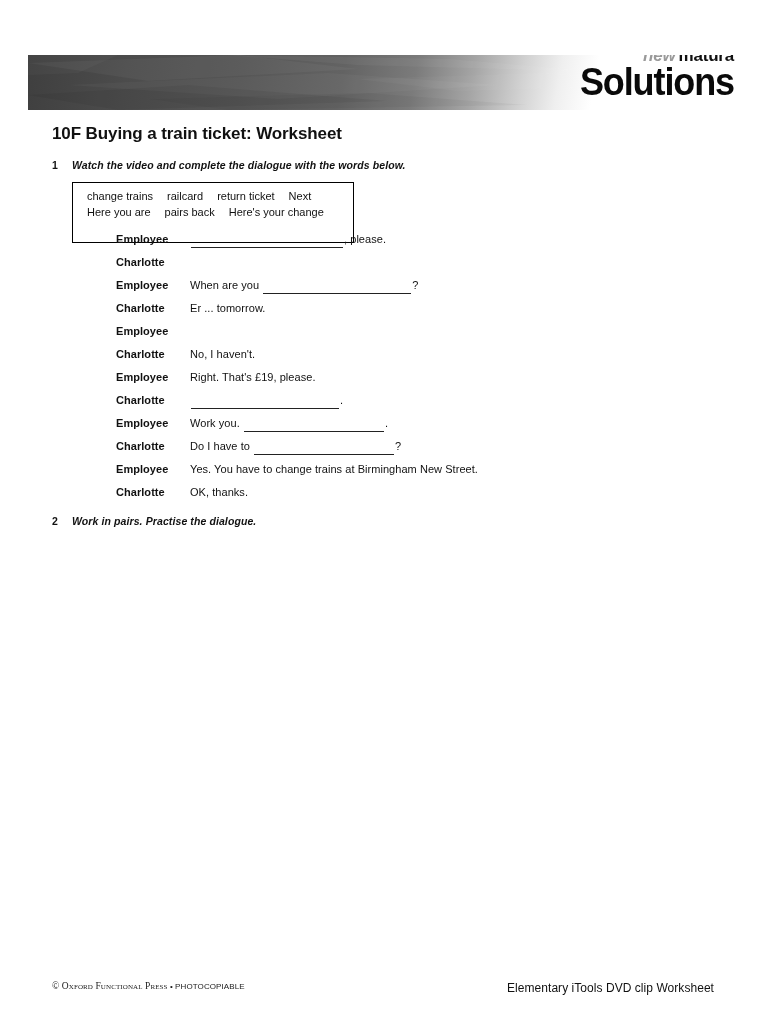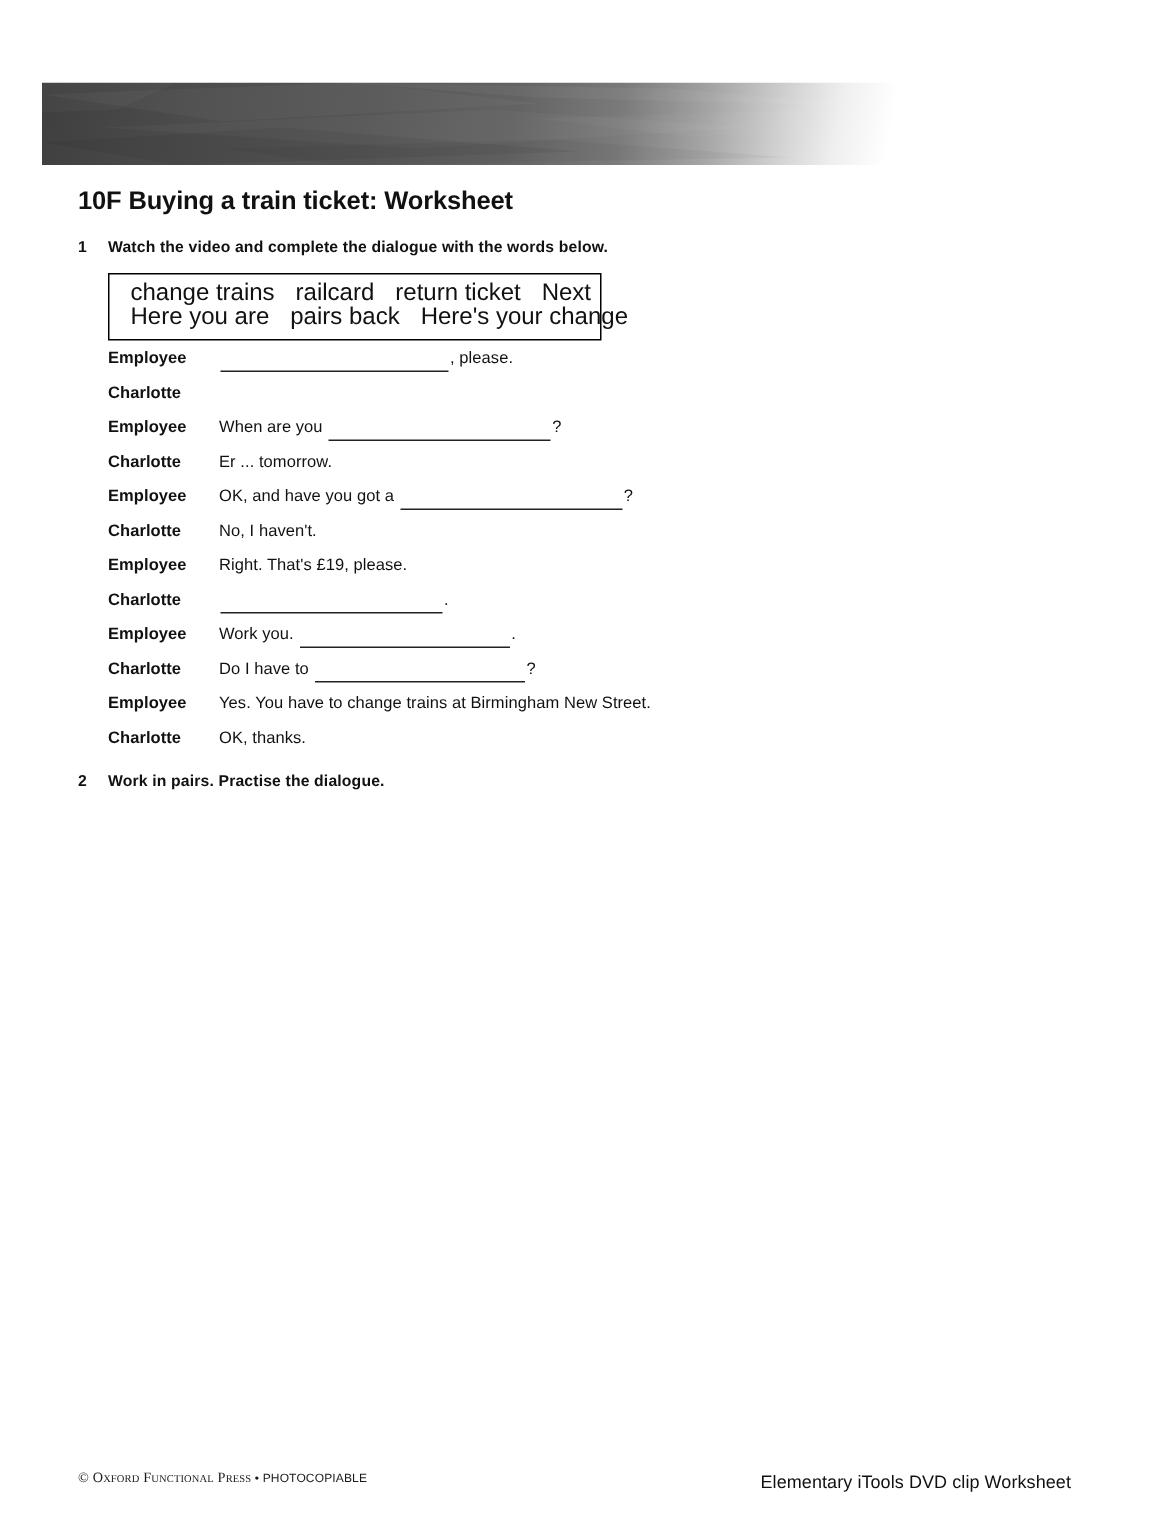--- a/index.html
+++ b/index.html
@@ -103,54 +103,55 @@
     left: 52px;
     font-size: 10.5px;
     font-weight: bold;
     color: #111111;
   }
   .ex-num {
     display: inline-block;
     width: 20px;
     font-weight: bold;
   }
-  .ex-text { font-weight: bold; letter-spacing: .1px; }
+  .ex-text { font-weight: bold; letter-spacing: .1px; font-style: italic; }
 
   #exercise-1 { top: 159px; }
   #exercise-2 { top: 515px; }
 
   
   .wordbank {
     position: absolute;
     left: 72px;
     top: 182px;
-    width: 329px;
+    width: 282px;
     border: 1px solid #000000;
-    padding: 5px 12px 6px 14px;
-    font-size: 16px;
+    padding: 5px 12px 22px 14px;
+    font-size: 11px;
     line-height: 16px;
     color: #111111;
     background: #ffffff;
   }
   .wb-line { white-space: nowrap; }
   .wb-word { margin-right: 14px; }
   .wb-word:last-child { margin-right: 0; }
 
   
   .dialogue {
     position: absolute;
     left: 72px;
     top: 233px;
     width: 620px;
   }
   .d-row {
     height: 23px;
     display: flex;
     align-items: baseline;
     font-size: 11px;
+    margin-left: 44px;
   }
   .d-speaker {
     width: 74px;
     flex: 0 0 74px;
     font-weight: bold;
     color: #111111;
     letter-spacing: .05px;
   }
   .d-line {
     color: #111111;
@@ -204,20 +205,26 @@
   <div class="banner-bg"></div>
   <svg class="banner-streaks" viewBox="0 0 714 55" preserveAspectRatio="none">
     <polygon points="0,8 210,0 330,14 120,26" fill="#ffffff" opacity="0.07"></polygon>
     <polygon points="40,30 300,18 470,30 250,44" fill="#ffffff" opacity="0.06"></polygon>
     <polygon points="0,40 160,30 360,46 90,55" fill="#000000" opacity="0.10"></polygon>
     <polygon points="200,0 420,4 560,16 330,10" fill="#ffffff" opacity="0.08"></polygon>
     <polygon points="330,24 520,18 640,30 430,36" fill="#ffffff" opacity="0.05"></polygon>
     <polygon points="120,44 340,38 500,50 200,55" fill="#000000" opacity="0.07"></polygon>
     <polygon points="0,0 90,0 50,18 0,20" fill="#ffffff" opacity="0.05"></polygon>
   </svg>
+  <div class="logo">
+    <div class="logo-top">
+      <span class="logo-new">new</span><span class="logo-matura">matura</span>
+    </div>
+    <div class="logo-main">Solutions</div>
+  </div>
 </div>
 
 <div class="page-title">10F Buying a train ticket: Worksheet</div>
 
 <div class="exercise" id="exercise-1">
   <span class="ex-num">1</span><span class="ex-text">Watch the video and complete the dialogue with the words below.</span>
 </div>
 
 <div class="wordbank">
   <div class="wb-line" id="wb-line-1"><span class="wb-word">change trains</span><span class="wb-word">railcard</span><span class="wb-word">return ticket</span><span class="wb-word">Next</span></div>
@@ -235,21 +242,20 @@
     <div class="d-row">
       <div class="d-speaker">Employee</div>
       <div class="d-line"><span>When are you </span><span class="blank" style="width: 148px;">&nbsp;</span><span>?</span></div>
     </div>
     <div class="d-row">
       <div class="d-speaker">Charlotte</div>
       <div class="d-line"><span>Er ... tomorrow.</span></div>
     </div>
     <div class="d-row">
       <div class="d-speaker">Employee</div>
-      <div class="d-line"><span>OK, and have you got a </span><span class="blank" style="width: 148px;">&nbsp;</span><span>?</span></div>
     </div>
     <div class="d-row">
       <div class="d-speaker">Charlotte</div>
       <div class="d-line"><span>No, I haven't.</span></div>
     </div>
     <div class="d-row">
       <div class="d-speaker">Employee</div>
       <div class="d-line"><span>Right. That's £19, please.</span></div>
     </div>
     <div class="d-row">

